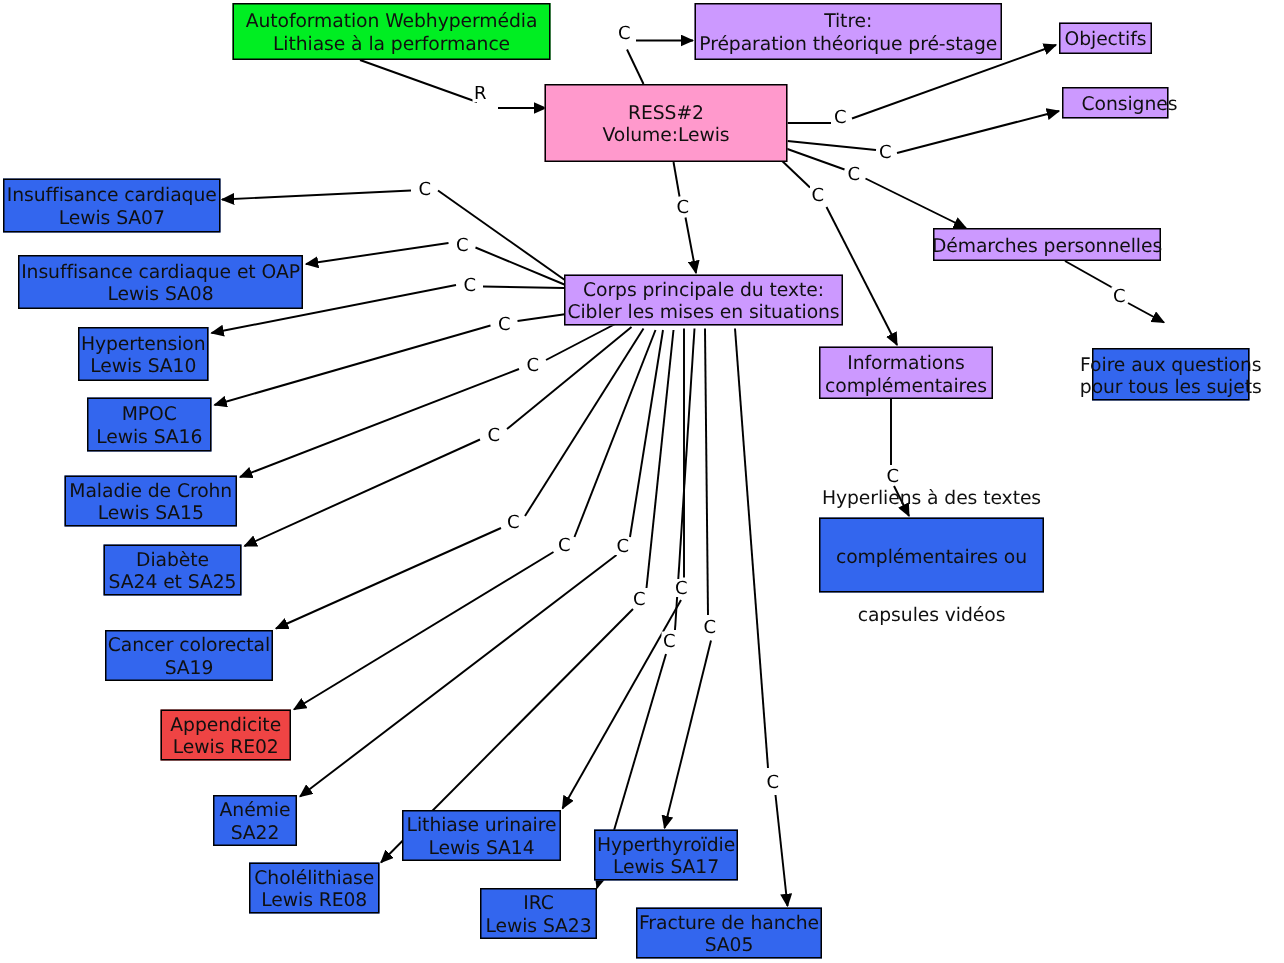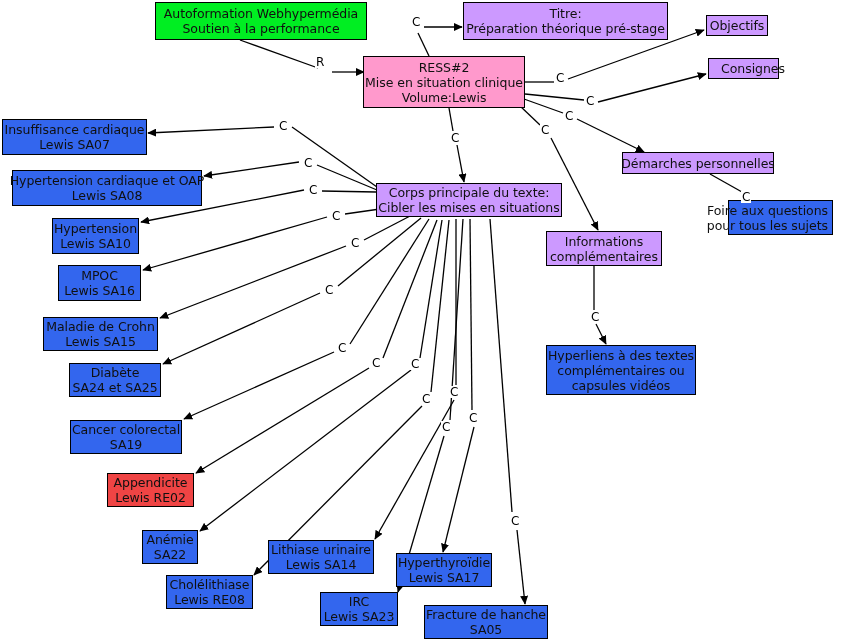--- a/index.html
+++ b/index.html
@@ -106,63 +106,62 @@
         <polyline points="470,219 472,410"></polyline>
         <polyline points="474,427 443,552" marker-end="url(#arrowhead)"></polyline>
         <polyline points="490,219 512,512"></polyline>
         <polyline points="517,530 525,604" marker-end="url(#arrowhead)"></polyline>
       </g>
   </svg>
 
   <div id="node-layer">
       <div class="node" style="left: 155px; top: 2px; width: 212px; height: 38px; background: rgb(0, 238, 34);">
         <span class="ln">Autoformation Webhypermédia</span>
-        <span class="ln">Soutien à la performance</span>
+        <span class="ln">Lithiase à la performance</span>
       </div>
       <div class="node" style="left: 463px; top: 2px; width: 205px; height: 38px; background: rgb(204, 153, 255);">
         <span class="ln">Titre:</span>
         <span class="ln">Préparation théorique pré-stage</span>
       </div>
       <div class="node" style="left: 363px; top: 56px; width: 162px; height: 52px; background: rgb(255, 153, 204);">
         <span class="ln">RESS#2</span>
-        <span class="ln">Mise en situation clinique</span>
         <span class="ln">Volume:Lewis</span>
       </div>
       <div class="node" style="left: 706px; top: 15px; width: 62px; height: 21px; background: rgb(204, 153, 255);">
         <span class="ln">Objectifs</span>
       </div>
       <div class="node" style="left: 708px; top: 58px; width: 71px; height: 21px; background: rgb(204, 153, 255); padding-left: 23px;">
         <span class="ln">Consignes</span>
       </div>
       <div class="node" style="left: 622px; top: 152px; width: 152px; height: 22px; background: rgb(204, 153, 255);">
         <span class="ln">Démarches personnelles</span>
       </div>
-      <div class="node" style="left: 728px; top: 200px; width: 105px; height: 35px; background: rgb(51, 102, 238); align-items: flex-end;">
+      <div class="node" style="left: 728px; top: 232px; width: 105px; height: 35px; background: rgb(51, 102, 238);">
         <span class="ln">Foire aux questions</span>
         <span class="ln">pour tous les sujets</span>
       </div>
       <div class="node" style="left: 376px; top: 183px; width: 186px; height: 34px; background: rgb(204, 153, 255);">
         <span class="ln">Corps principale du texte:</span>
         <span class="ln">Cibler les mises en situations</span>
       </div>
       <div class="node" style="left: 546px; top: 231px; width: 116px; height: 35px; background: rgb(204, 153, 255);">
         <span class="ln">Informations</span>
         <span class="ln">complémentaires</span>
       </div>
-      <div class="node" style="left: 546px; top: 345px; width: 150px; height: 50px; background: rgb(51, 102, 238);">
+      <div class="node" style="left: 546px; top: 345px; width: 150px; height: 50px; background: rgb(51, 102, 238); gap: 24px;">
         <span class="ln">Hyperliens à des textes</span>
         <span class="ln">complémentaires ou</span>
         <span class="ln">capsules vidéos</span>
       </div>
       <div class="node" style="left: 2px; top: 119px; width: 145px; height: 36px; background: rgb(51, 102, 238);">
         <span class="ln">Insuffisance cardiaque</span>
         <span class="ln">Lewis SA07</span>
       </div>
       <div class="node" style="left: 12px; top: 170px; width: 190px; height: 36px; background: rgb(51, 102, 238);">
-        <span class="ln">Hypertension cardiaque et OAP</span>
+        <span class="ln">Insuffisance cardiaque et OAP</span>
         <span class="ln">Lewis SA08</span>
       </div>
       <div class="node" style="left: 52px; top: 218px; width: 87px; height: 36px; background: rgb(51, 102, 238);">
         <span class="ln">Hypertension</span>
         <span class="ln">Lewis SA10</span>
       </div>
       <div class="node" style="left: 58px; top: 265px; width: 83px; height: 36px; background: rgb(51, 102, 238);">
         <span class="ln">MPOC</span>
         <span class="ln">Lewis SA16</span>
       </div>

